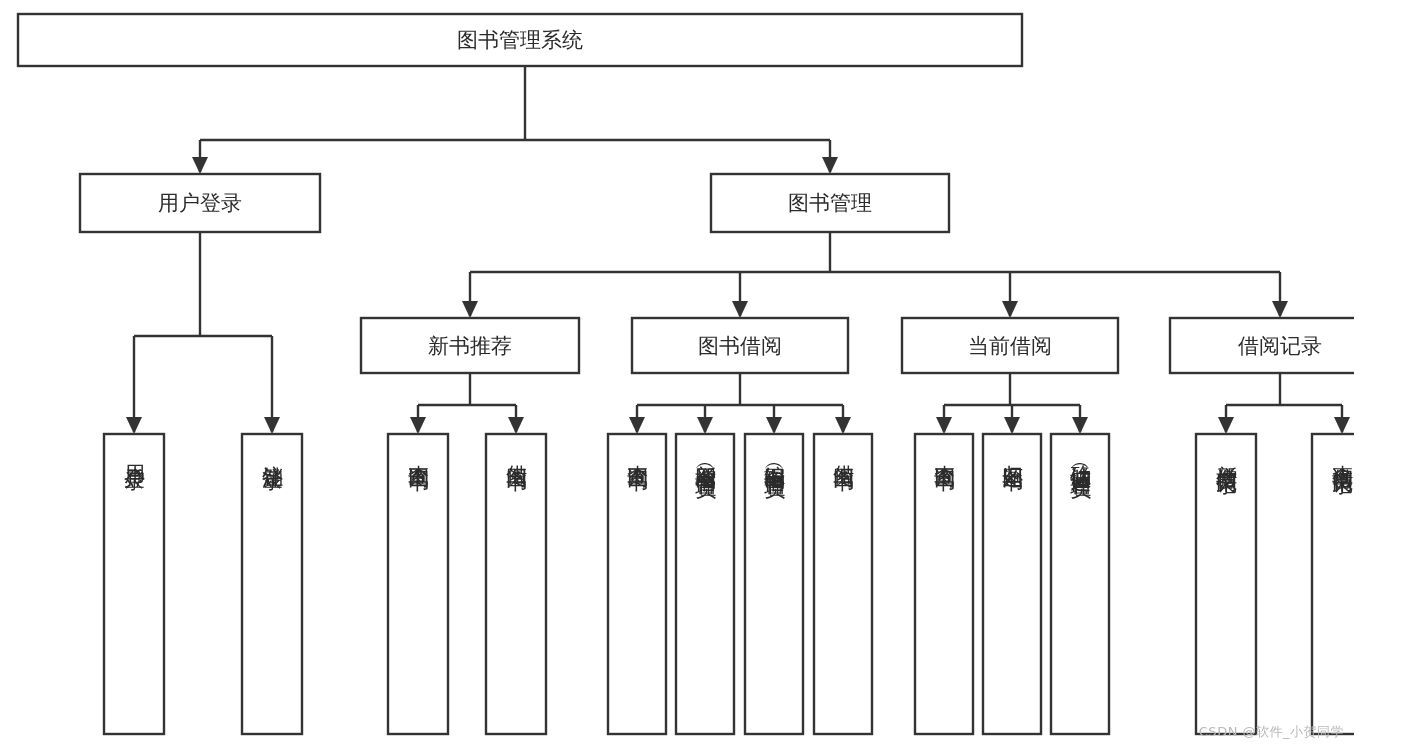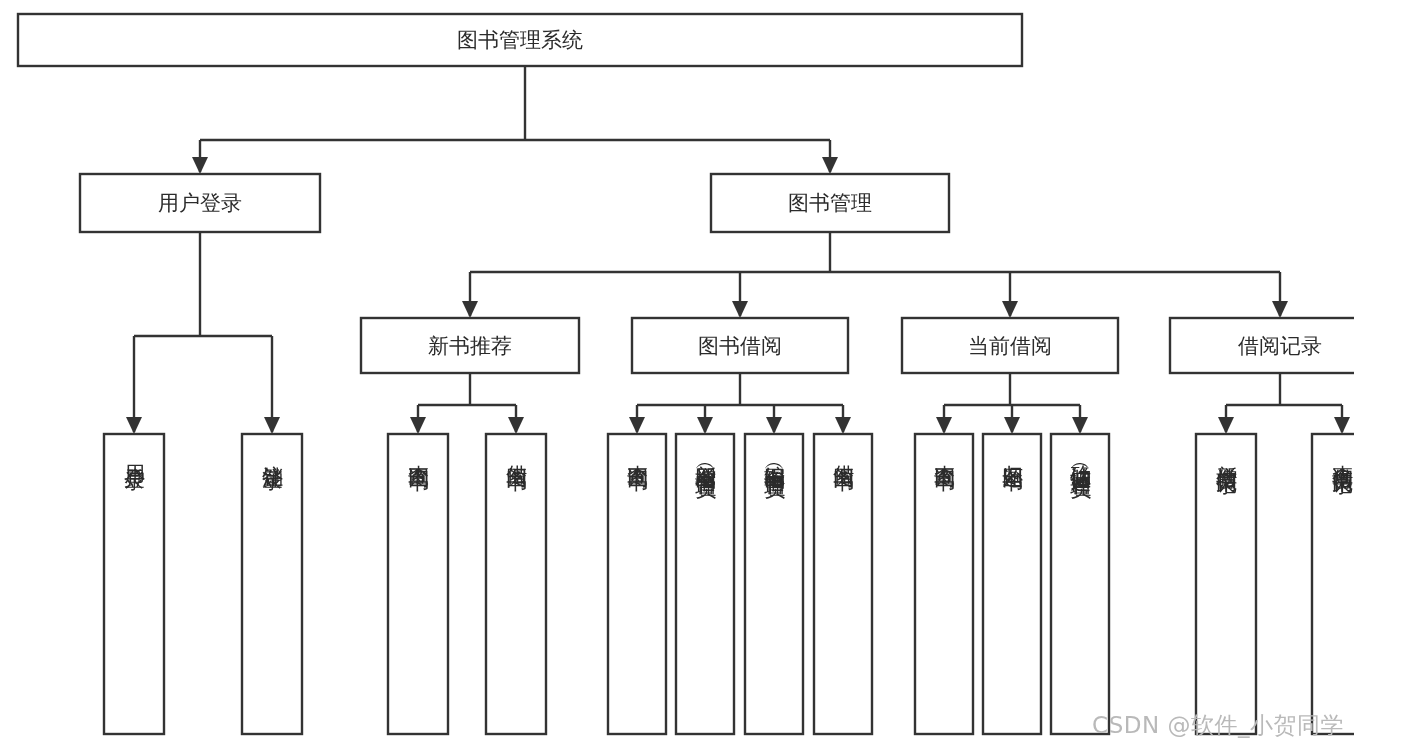--- a/index.html
+++ b/index.html
@@ -59,21 +59,21 @@
     fill: none;
   }
   .arrow-head {
     fill: #333333;
   }
   .watermark {
     position: absolute;
     right: 10px;
     bottom: 6px;
     font-family: "DejaVu Sans", "Liberation Sans", sans-serif;
-    font-size: 23px;
+    font-size: 13px;
     color: #b9b9b9;
     letter-spacing: 0.5px;
     white-space: nowrap;
   }
 </style>
 </head>
 <body>
 
 <div id="diagram-root">
 

